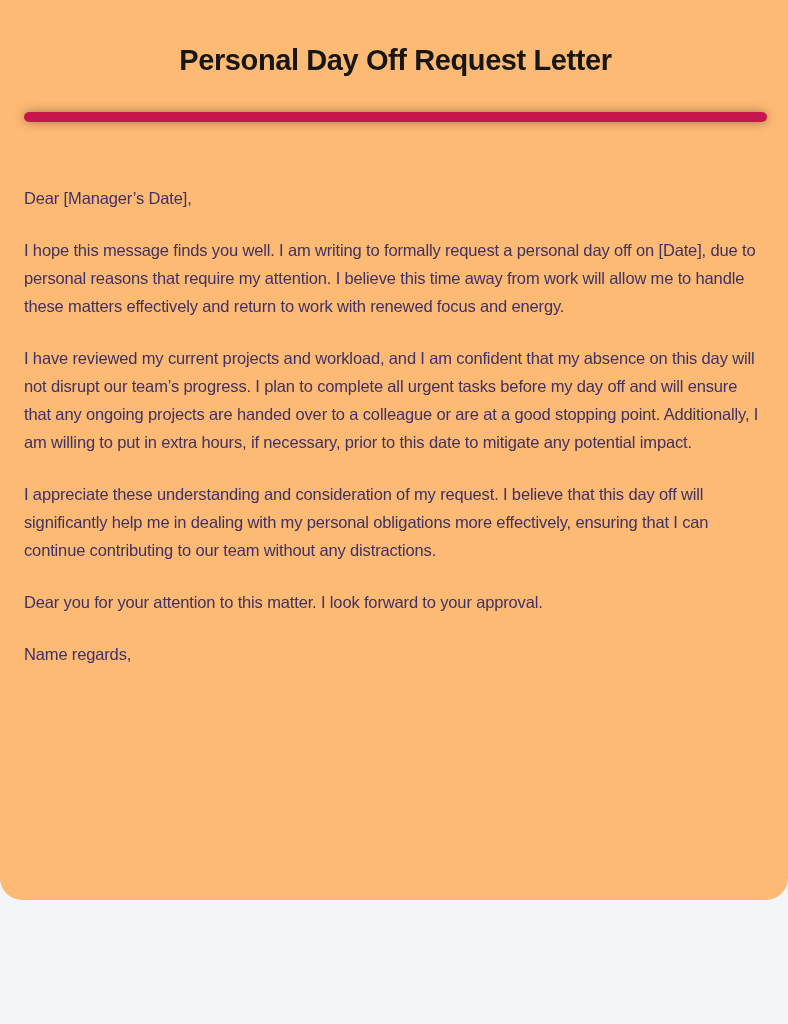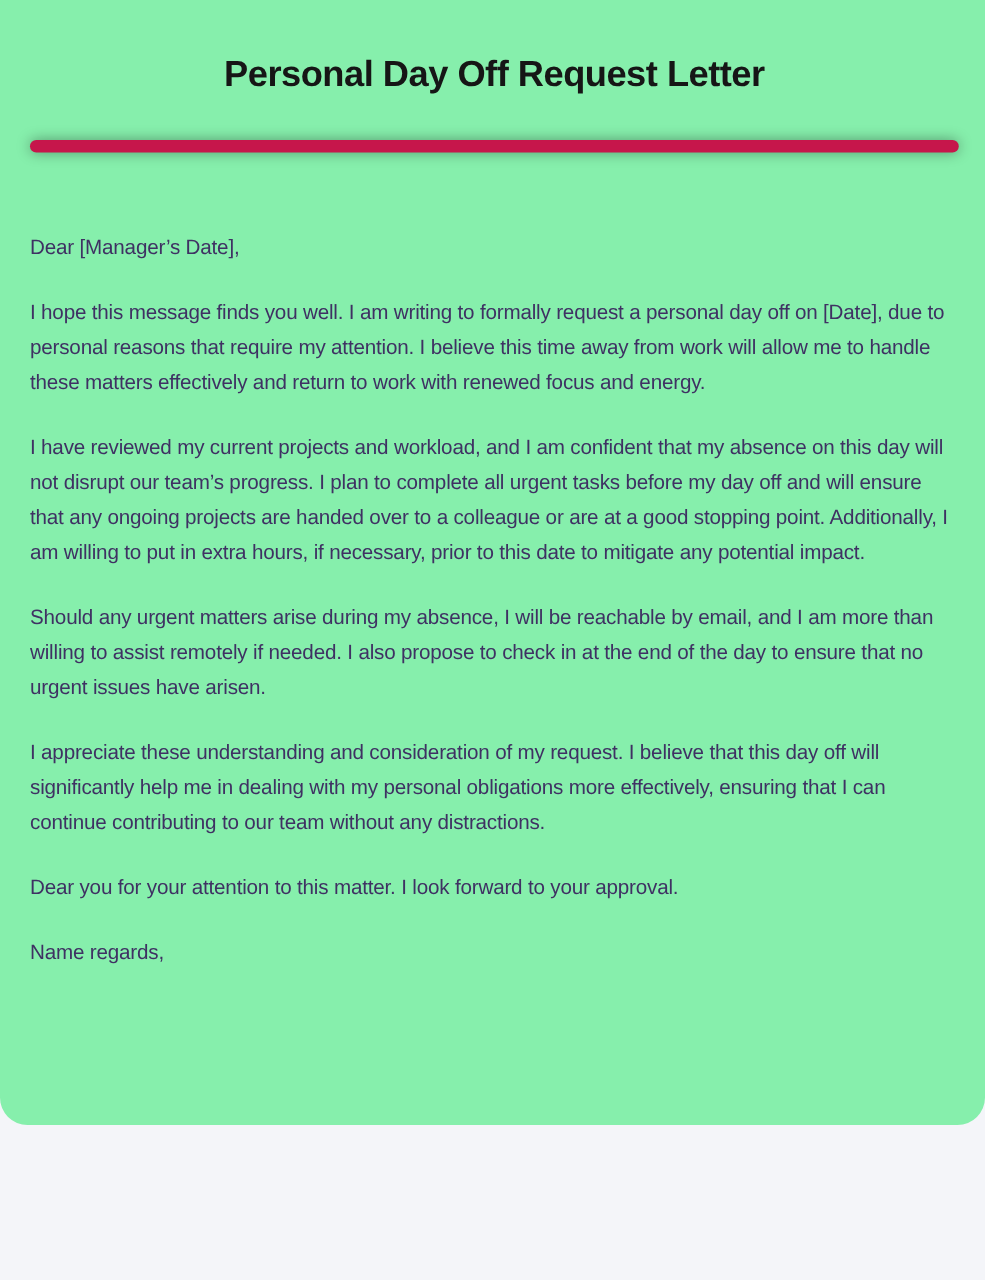--- a/index.html
+++ b/index.html
@@ -53,26 +53,25 @@
     margin: 0 0 24px 0;
   }
   .letter-body p:last-child {
     margin-bottom: 0;
   }
 </style>
 </head>
 <body style="background: rgb(244, 245, 249);">
 
 <div class="page">
-  <div class="card" style="background: #86efac; padding-left: 24px;">
+  <div class="card" style="background: #fdba74; padding-left: 24px;">
     <h1 class="title" style="color: rgb(22, 22, 22);">Personal Day Off Request Letter</h1>
     <div class="divider" style="background: rgb(198, 22, 75);"></div>
     <div class="letter-body" style="color: rgb(63, 49, 99);">
       <p>Dear [Manager’s Date],</p>
       <p>I hope this message finds you well. I am writing to formally request a personal day off on [Date], due to personal reasons that require my attention. I believe this time away from work will allow me to handle these matters effectively and return to work with renewed focus and energy.</p>
       <p>I have reviewed my current projects and workload, and I am confident that my absence on this day will not disrupt our team’s progress. I plan to complete all urgent tasks before my day off and will ensure that any ongoing projects are handed over to a colleague or are at a good stopping point. Additionally, I am willing to put in extra hours, if necessary, prior to this date to mitigate any potential impact.</p>
-      <p>Should any urgent matters arise during my absence, I will be reachable by email, and I am more than willing to assist remotely if needed. I also propose to check in at the end of the day to ensure that no urgent issues have arisen.</p>
       <p>I appreciate these understanding and consideration of my request. I believe that this day off will significantly help me in dealing with my personal obligations more effectively, ensuring that I can continue contributing to our team without any distractions.</p>
       <p>Dear you for your attention to this matter. I look forward to your approval.</p>
       <p>Name regards,</p>
     </div>
   </div>
 </div>
 
 </body></html>

